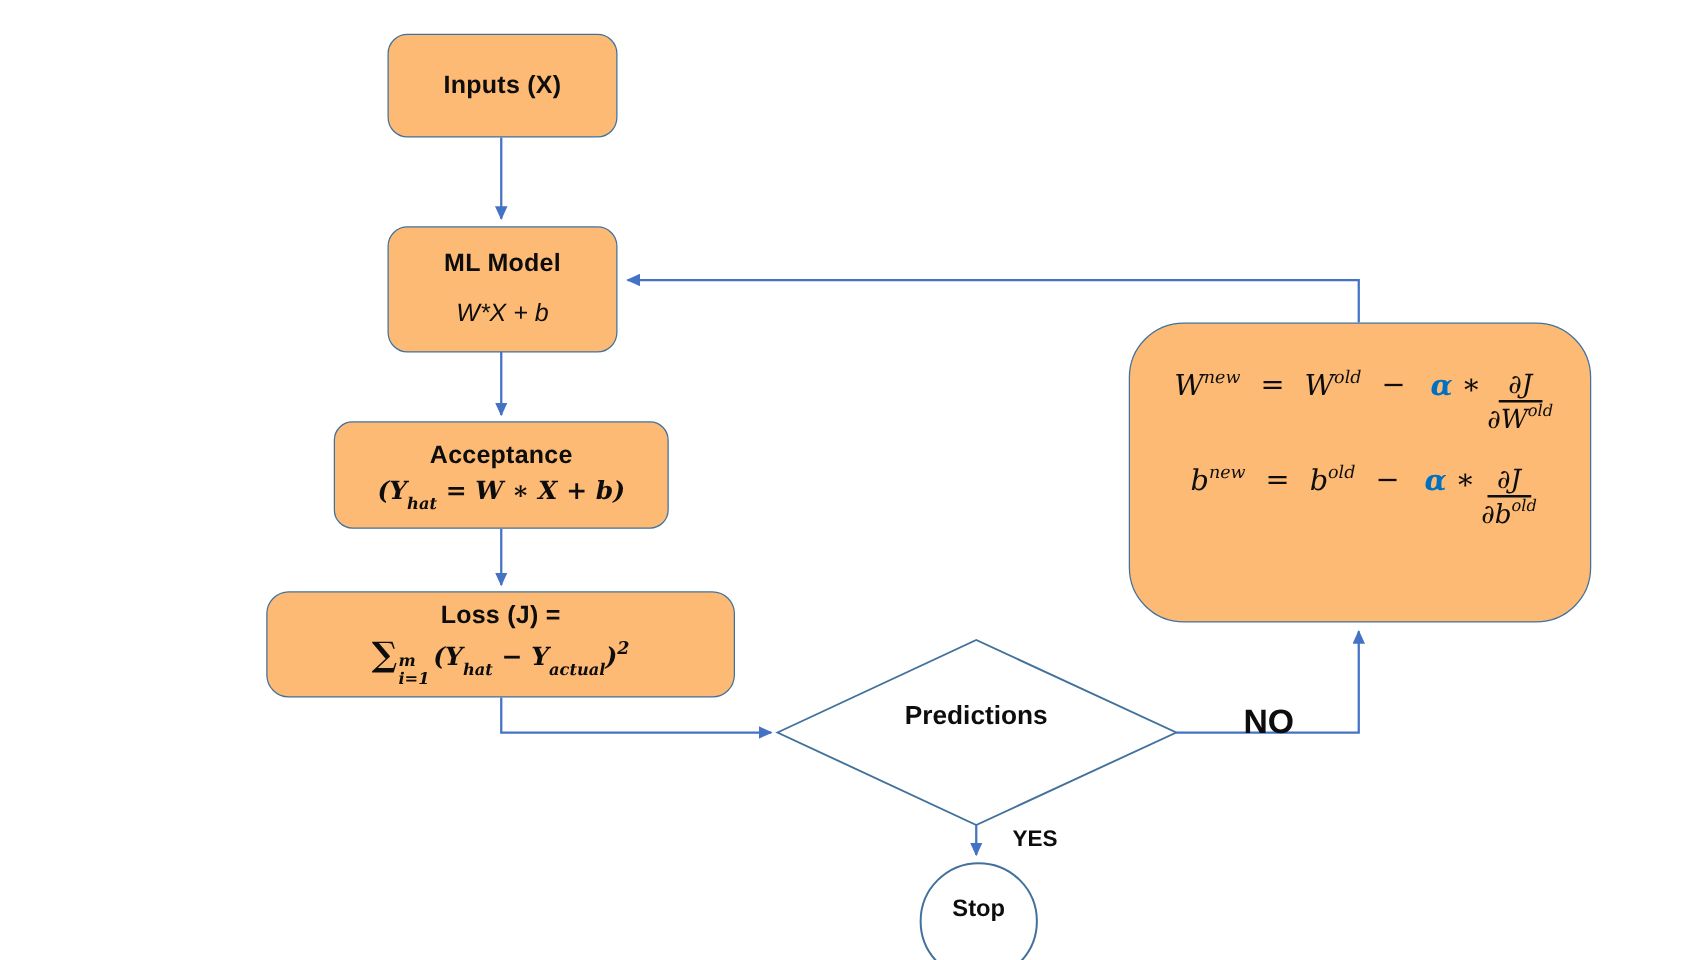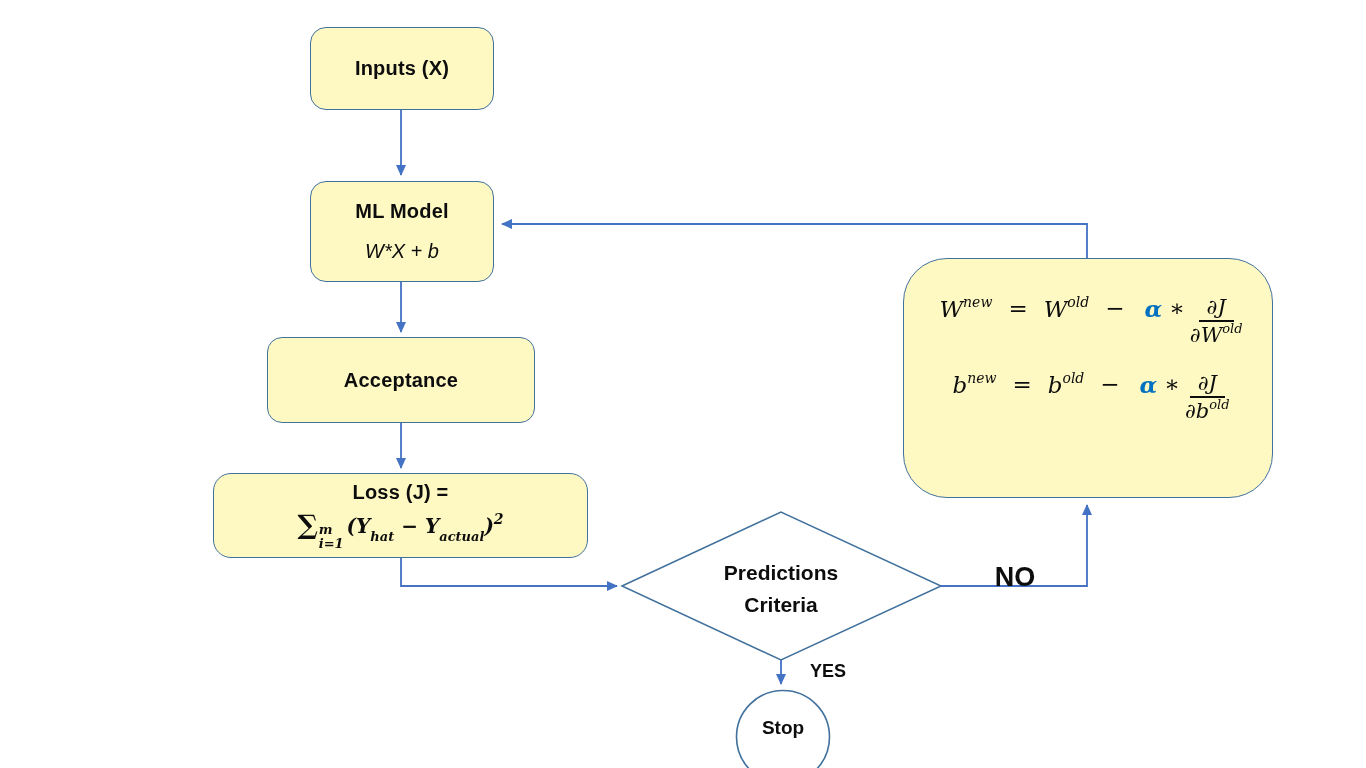--- a/index.html
+++ b/index.html
@@ -5,21 +5,21 @@
   * { margin: 0; padding: 0; box-sizing: border-box; }
   html, body { width: 1366px; height: 768px; overflow: hidden; background: #ffffff; }
   body { position: relative; font-family: "Liberation Sans", sans-serif; color: #0d0d0d; }
 
   
   #wires { position: absolute; left: 0; top: 0; width: 1366px; height: 768px; }
 
   
   .node {
     position: absolute;
-    background: #fef9c3;
+    background: #fdba74;
     border: 1.6px solid #41719C;
     display: flex;
     flex-direction: column;
     align-items: center;
     justify-content: center;
     text-align: center;
   }
   .node-title { font-weight: bold; font-size: 20px; letter-spacing: .2px; }
 
   #node-inputs   { left: 310px; top: 27px;  width: 184px; height: 83px;  border-radius: 16px; }
@@ -93,20 +93,21 @@
   <div class="node-title">Inputs (X)</div>
 </div>
 
 <div class="node" id="node-ml">
   <div class="node-title">ML Model</div>
   <div class="math-sans">W*X + b</div>
 </div>
 
 <div class="node" id="node-pred">
   <div class="node-title">Acceptance</div>
+  <div class="math-serif"><span>(Y</span><sub>hat</sub><span> = W ∗ X + b)</span></div>
 </div>
 
 <div class="node" id="node-loss">
   <div class="node-title">Loss (J) =</div>
   <div class="math-serif"><span class="sigma">∑</span><span class="sum-limits">
         <span>m</span>
         <span>i=1</span>
       </span><span>(Y</span><sub>hat</sub><span> − Y</span><sub>actual</sub><span>)</span><sup class="pow">2</sup></div>
 </div>
 
@@ -134,19 +135,18 @@
     <span class="ast">∗</span>
     <span class="frac">
       <span class="num">∂J</span>
       <span class="den"><span>∂b</span><sup>old</sup></span>
     </span>
   </div>
 </div>
 
 <div class="float-label" id="acceptance-label">
   <div>Predictions</div>
-  <div>Criteria</div>
 </div>
 
 <div class="float-label" id="stop-label">Stop</div>
 
 <div class="float-label" id="no-label">NO</div>
 <div class="float-label" id="yes-label">YES</div>
 
 </body></html>

